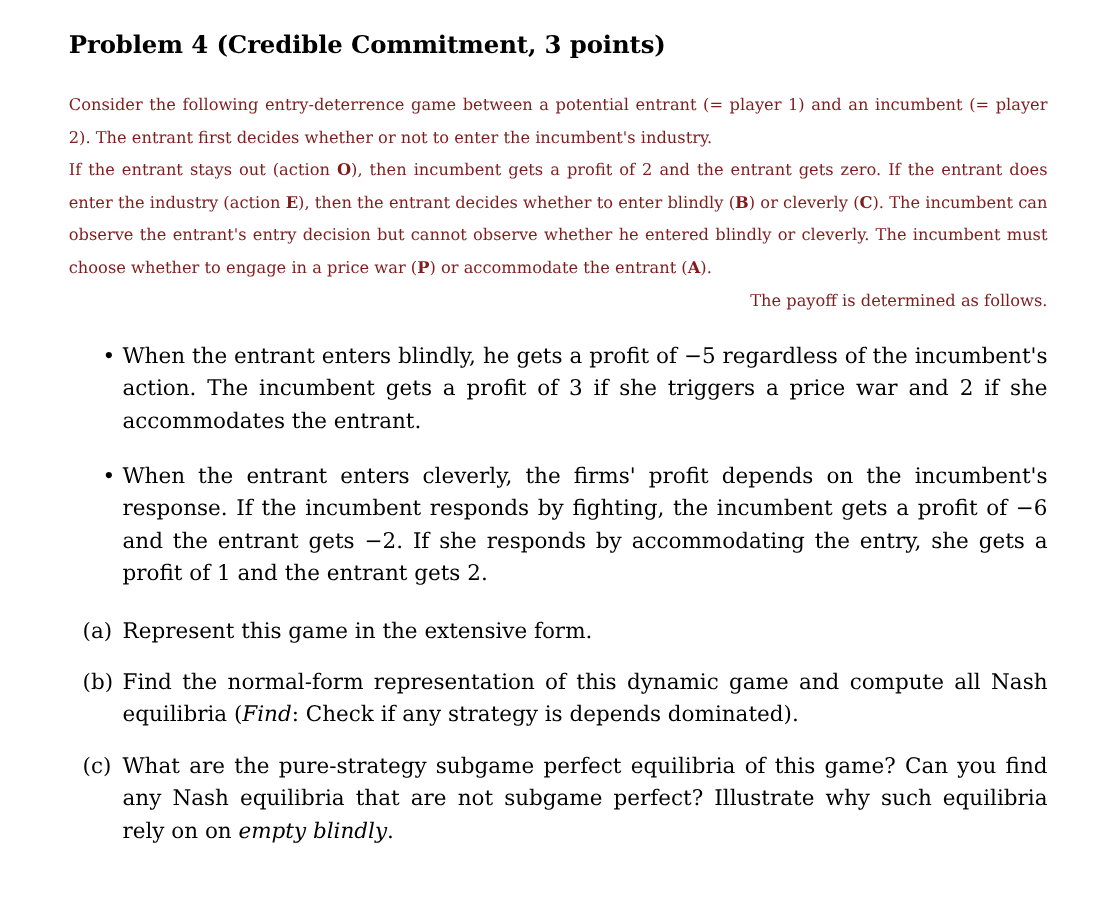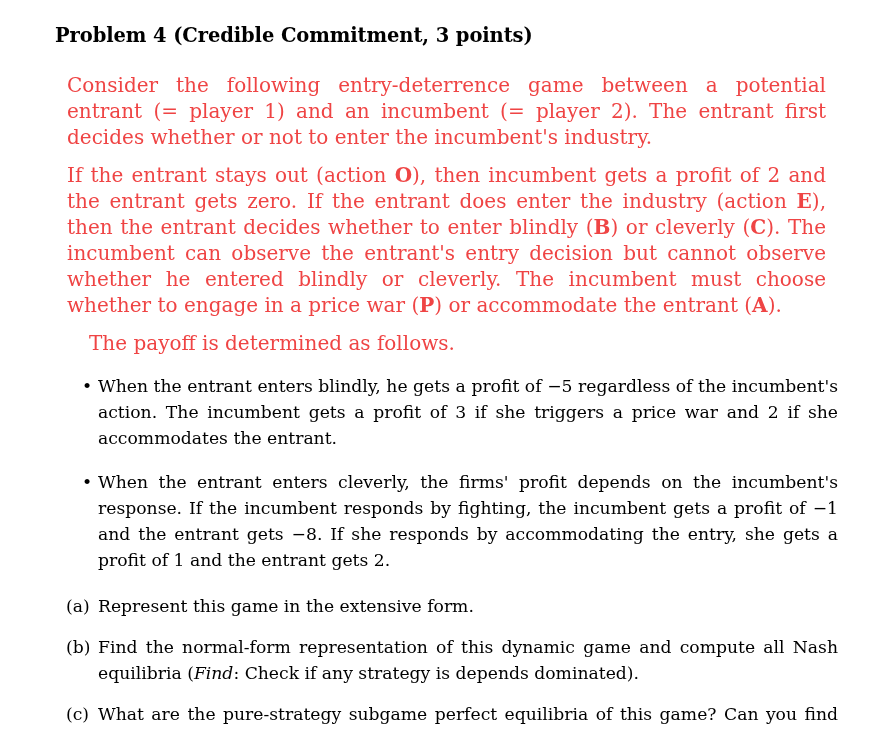--- a/index.html
+++ b/index.html
@@ -36,33 +36,33 @@
     font-weight: 700;
     font-size: 19.5px;
     line-height: 24px;
     letter-spacing: -0.1px;
     margin: 0 0 24px 0;
     padding: 0;
     color: #000;
   }
 
   p.body-par {
-    font-size: 20px;
+    font-size: 13px;
     line-height: 26px;
-    margin: 12px;
+    margin: 0;
     padding: 0;
     text-align: justify;
     text-justify: inter-word;
     hyphens: none;
-    color: #ef4444;
+    color: #7f1d1d;
   }
 
   p.body-par.indented {
     text-indent: 22px;
-    text-align: left;
+    text-align: right;
     margin-top: 1px;
   }
 
   ul.payoff-list {
     list-style: none;
     margin: 17px 0 0 0;
     padding: 0;
   }
 
   ul.payoff-list > li {
@@ -128,21 +128,21 @@
 
     <p class="body-par indented">The payoff is determined as follows.</p>
 
     <ul class="payoff-list">
       <li>
         <span class="bullet-dot">•</span>
         <span>When the entrant enters blindly, he gets a profit of −5 regardless of the incumbent's action. The incumbent gets a profit of 3 if she triggers a price war and 2 if she accommodates the entrant.</span>
       </li>
       <li>
         <span class="bullet-dot">•</span>
-        <span>When the entrant enters cleverly, the firms' profit depends on the incumbent's response. If the incumbent responds by fighting, the incumbent gets a profit of −1 and the entrant gets −8. If she responds by accommodating the entry, she gets a profit of 1 and the entrant gets 2.</span>
+        <span>When the entrant enters cleverly, the firms' profit depends on the incumbent's response. If the incumbent responds by fighting, the incumbent gets a profit of −6 and the entrant gets −2. If she responds by accommodating the entry, she gets a profit of 1 and the entrant gets 2.</span>
       </li>
     </ul>
 
     <ol class="question-list">
       <li>
         <span class="item-marker">(a)</span>
         <span>Represent this game in the extensive form.</span>
       </li>
       <li>
         <span class="item-marker">(b)</span>

